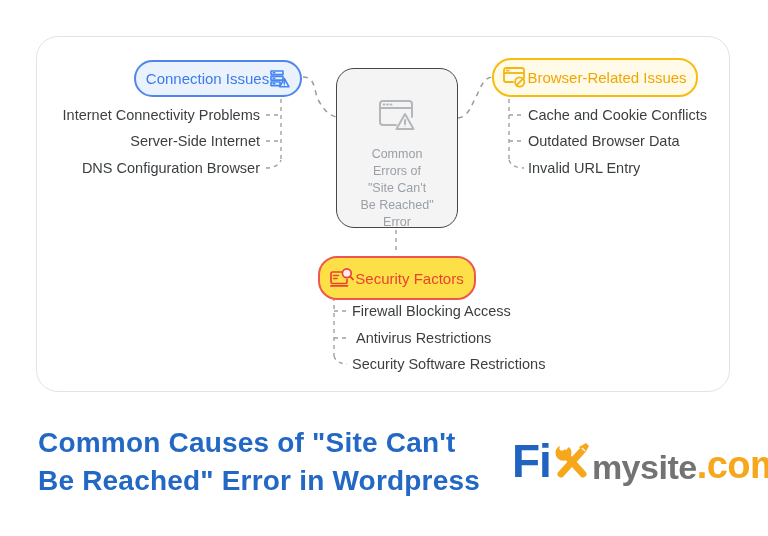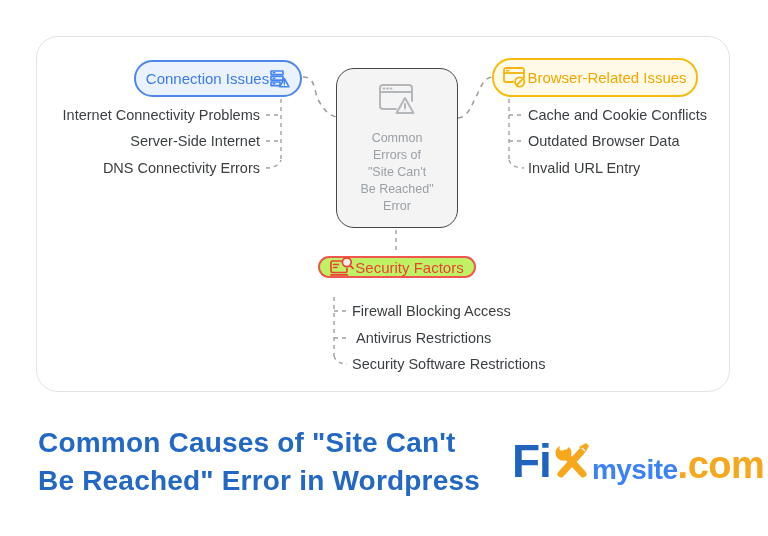--- a/index.html
+++ b/index.html
@@ -23,52 +23,52 @@
   }
   .pill-connection{
     left:134px;top:60px;width:168px;height:37px;
     background:#eaf2fe;border:2px solid #5086ec;color:#3d7be8;
   }
   .pill-browser{
     left:492px;top:58px;width:206px;height:39px;
     background:#fffbe8;border:2px solid #f7bc0f;color:#f2a600;
   }
   .pill-security{
-    left:318px;top:256px;width:158px;height:22px;
-    background:#bef264;border:2px solid #ef564d;color:#e94235;
+    left:318px;top:256px;width:158px;height:44px;
+    background:#fde047;border:2px solid #ef564d;color:#e94235;
   }
   .pill .icn{display:flex;align-items:center;}
 
   
   .center-node{
     position:absolute;left:336px;top:68px;width:122px;height:160px;
     background:#f4f4f5;border:1.6px solid #43464a;border-radius:18px;
     box-sizing:border-box;display:flex;flex-direction:column;align-items:center;
-    justify-content:flex-start;padding-top:10px;
+    justify-content:flex-start;padding-top:26px;
   }
   .center-node .txt{
     margin-top:7px;color:#9aa0a6;font-size:12.5px;line-height:17px;text-align:center;
   }
 
   
   .item{position:absolute;font-size:14.5px;color:#3b3f42;white-space:nowrap;line-height:18px;}
   .item.r{text-align:right;}
 
   
   .title{
     position:absolute;left:38px;top:424px;color:#2368c4;font-size:28px;
     line-height:38px;font-weight:600;letter-spacing:0.2px;
   }
   .logo{
     position:absolute;left:512px;top:438px;display:flex;align-items:flex-end;
     font-weight:700;line-height:1;
   }
   .logo .fi{color:#2164c0;font-size:46px;letter-spacing:-1px;}
   .logo .xicon{margin:0 -3px 0 -2px;display:flex;align-items:flex-end;}
-  .logo .mysite{color:#3b82f6;font-size:28px;letter-spacing:-0.5px;}
+  .logo .mysite{color:#737373;font-size:34px;letter-spacing:-0.5px;}
   .logo .com{color:#f6a71b;font-size:38px;letter-spacing:-0.5px;}
 </style>
 </head>
 <body>
 
 <div class="stage">
 
   <div class="card"></div>
 
   <svg class="connectors" viewBox="0 0 768 536" xmlns="http://www.w3.org/2000/svg">
@@ -150,21 +150,21 @@
         <path d="M0.8 18.8 H17.5" stroke="#e94235" stroke-width="1.7" stroke-linecap="round"></path>
         <circle cx="16.8" cy="6.2" r="4.4" fill="#fdeceb" stroke="#e94235" stroke-width="1.7"></circle>
         <path d="M20 9.4 L23 12.4" stroke="#e94235" stroke-width="1.9" stroke-linecap="round"></path>
       </svg>
     </span>
     <span>Security Factors</span>
   </div>
 
   <div class="item r" style="top:106px;right:508px">Internet Connectivity Problems</div>
   <div class="item r" style="top:132px;right:508px">Server-Side Internet</div>
-  <div class="item r" style="top:159px;right:508px">DNS Connectivity Errors</div>
+  <div class="item r" style="top:159px;right:508px">DNS Configuration Browser</div>
 
   <div class="item" style="top:106px;left:528px">Cache and Cookie Conflicts</div>
   <div class="item" style="top:132px;left:528px">Outdated Browser Data</div>
   <div class="item" style="top:159px;left:528px">Invalid URL Entry</div>
 
   <div class="item" style="top:302px;left:352px">Firewall Blocking Access</div>
   <div class="item" style="top:329px;left:356px">Antivirus Restrictions</div>
   <div class="item" style="top:355px;left:352px">Security Software Restrictions</div>
 
   <div class="title">

